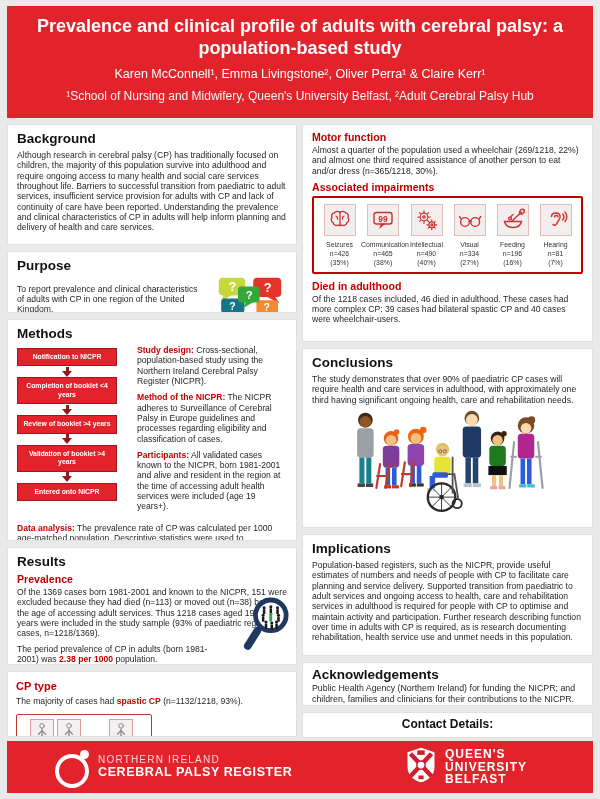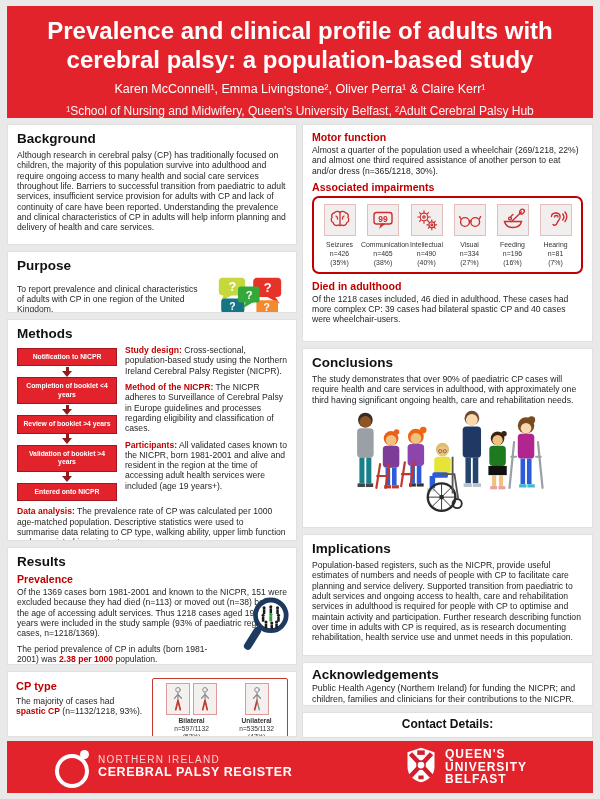--- a/index.html
+++ b/index.html
@@ -5,70 +5,70 @@
   :root{
     --red:#e2232b; --hred:#c00000; --ink:#262626; --navy:#1f3a60;
   }
   html,body{margin:0;padding:0;}
   body{width:600px;height:799px;background:#bfbfbf;font-family:"Liberation Sans",sans-serif;}
   .poster{position:relative;width:600px;height:799px;background:#e9e9e9;overflow:hidden;}
 
   
   .header{position:absolute;top:6px;left:7px;right:7px;height:112px;background:var(--red);
     color:#fff;text-align:center;box-sizing:border-box;padding-top:10px;}
-  .title{font-size:24px;font-weight:bold;line-height:1.22;margin:0 26px;}
+  .title{font-size:18px;font-weight:bold;line-height:1.22;margin:0 26px;}
   .authors{font-size:12.5px;margin-top:7px;}
   .affil{font-size:12px;margin-top:8px;opacity:.95;}
 
   
   .cols{position:absolute;top:124px;left:7px;right:7px;display:flex;gap:5px;}
   .col{display:flex;flex-direction:column;gap:6px;}
   .col-left{width:290px;flex:none;}
   .col-right{flex:1;min-width:0;}
   .box{background:#fff;border:1px solid #e0e0e0;box-sizing:border-box;
     padding:6px 9px;overflow:hidden;position:relative;}
   h2{font-size:13.5px;margin:0 0 4px;color:#111;}
   h3{font-size:10.6px;margin:0 0 2px;color:var(--hred);}
   p{font-size:8.6px;line-height:1.2;color:var(--ink);margin:0;}
   .lead{color:var(--hred);font-weight:bold;}
   .hl{color:var(--hred);font-weight:bold;}
   .mt{margin-top:5px;}
 
   
-  .meth-row{display:flex;gap:8px;}
+  .meth-row{display:flex;gap:20px;}
   .flow{width:100px;flex:none;display:flex;flex-direction:column;align-items:stretch;padding-top:3px;}
   .fbox{background:var(--red);border:1px solid #a51520;color:#fff;font-size:6.8px;font-weight:bold;
     text-align:center;padding:4px 3px;line-height:1.25;}
   .farrow{height:11px;display:flex;flex-direction:column;align-items:center;justify-content:center;}
   .fstem{width:3px;height:4px;background:#921a1a;}
   .ftri{width:0;height:0;border-left:5px solid transparent;border-right:5px solid transparent;border-top:6px solid #921a1a;}
   .meth-text{flex:1;min-width:0;}
   .meth-text p{margin-bottom:6px;}
 
   
   .purpose-row{display:flex;gap:6px;align-items:center;}
   .purpose-row p{flex:1;}
 
   
   .mag{position:absolute;right:6px;bottom:8px;}
   .res-p2{width:72%;}
 
   
-  .cp-row{display:flex;gap:8px;}
+  .cp-row{display:flex;gap:8px;flex-direction:column;}
   .cp-text{flex:1;padding-top:2px;}
   .cp-box{flex:none;width:130px;border:1.5px solid #c0392b;border-radius:2px;display:flex;
     justify-content:space-around;align-items:flex-start;padding:4px 2px;}
   .cp-grp{text-align:center;}
   .cp-tiles{display:flex;gap:3px;justify-content:center;}
   .ptile{width:22px;height:30px;border:1px solid #dc9a9a;background:#f5f0f0;display:flex;align-items:center;justify-content:center;}
   .cp-lab{font-size:6.6px;font-weight:bold;color:#333;line-height:1.25;margin-top:2px;}
   .cp-n{font-size:6.6px;color:#333;line-height:1.25;}
 
   
-  .imp-box{border:2px solid var(--hred);border-radius:7px;margin:3px 0 6px;padding:6px 4px 4px;
+  .imp-box{border:2px solid var(--hred);border-radius:2px;margin:3px 0 6px;padding:6px 4px 4px;
     display:flex;justify-content:space-between;}
   .imp{width:44px;text-align:center;}
   .imp-tile{width:30px;height:30px;margin:0 auto;background:#f3eeee;border:1px solid #e3bcbc;
     display:flex;align-items:center;justify-content:center;}
   .imp-label{font-size:6.9px;color:#333;margin-top:5px;line-height:1.3;}
   .imp-n{font-size:6.9px;color:#333;line-height:1.3;}
 
   
   .people-wrap{display:flex;justify-content:center;margin-top:4px;}
 

